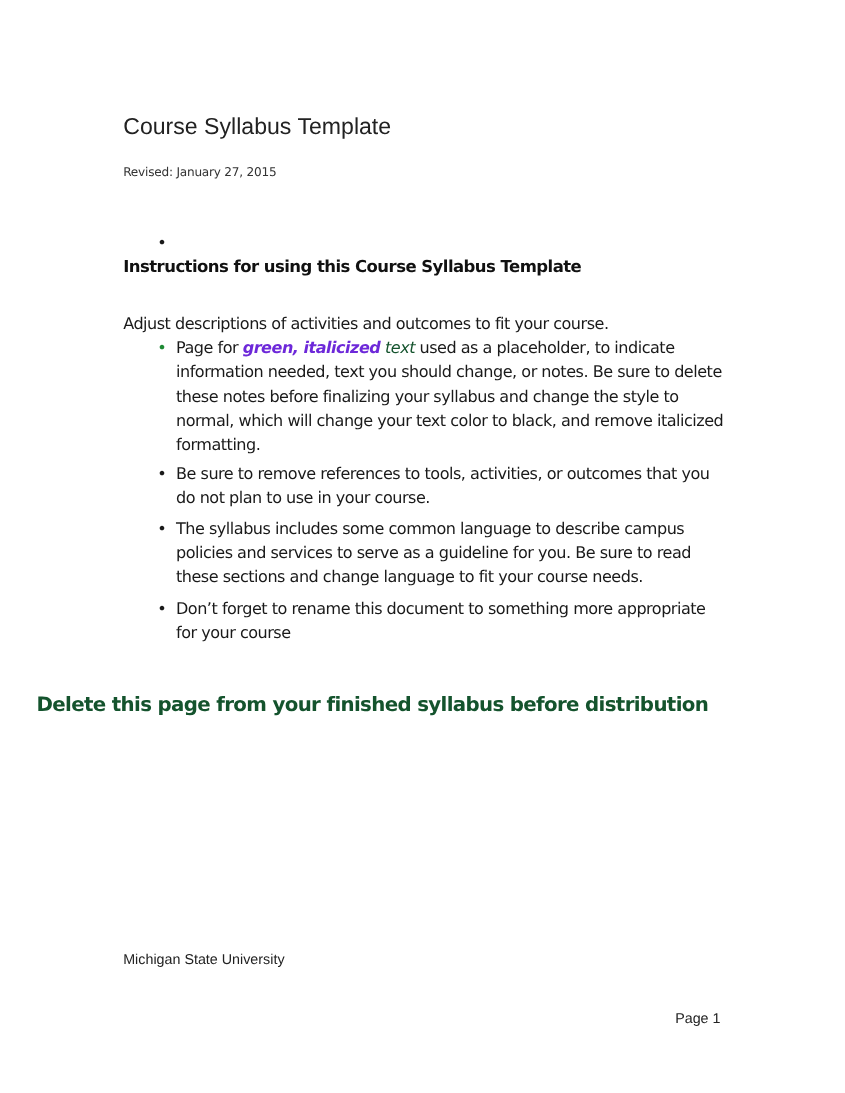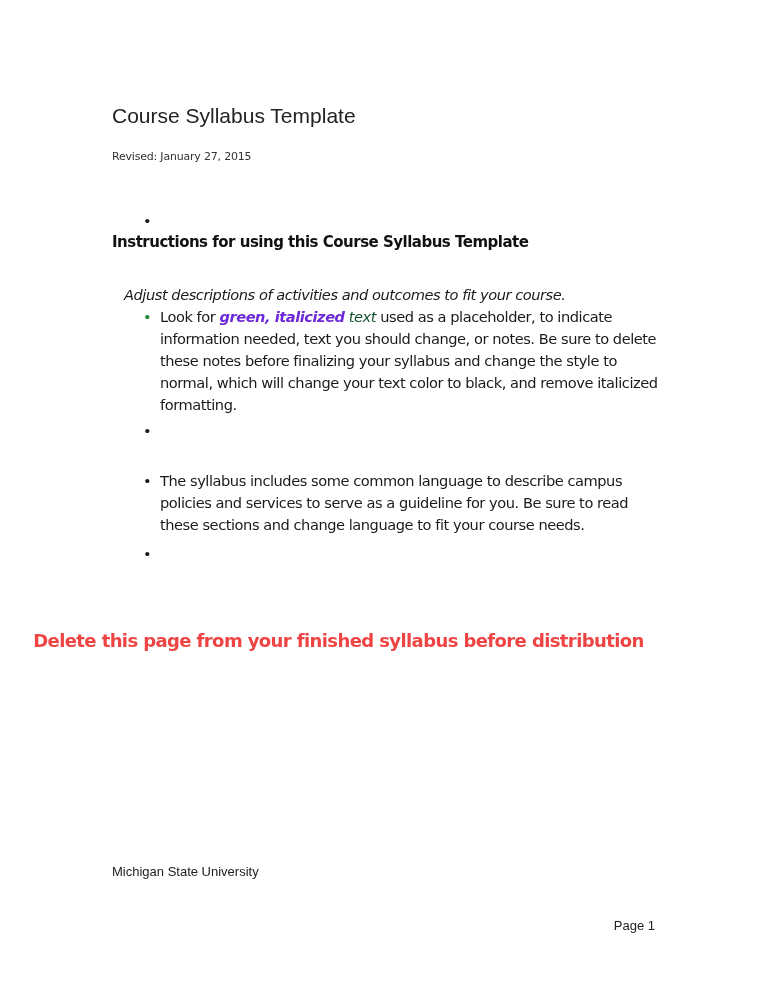--- a/index.html
+++ b/index.html
@@ -5,58 +5,60 @@
   html, body { margin:0; padding:0; background:#ffffff; }
   body { width:768px; height:994px; position:relative; overflow:hidden; color:#1a1a1a;
          font-family: "Liberation Sans", sans-serif; }
   .abs { position:absolute; }
   .title { left:112px; top:104px; font-size:21px; color:#222; font-family:"Liberation Sans", sans-serif;text-align:center; }
   .revised { left:112px; top:150px; font-size:11px; color:#333; font-family:"DejaVu Sans", sans-serif; letter-spacing:-0.2px;}
   .heading { left:112px; top:186px; font-size:15px; font-weight:bold; color:#111; font-family:"DejaVu Sans", sans-serif; letter-spacing:-0.5px;margin-top:47px;}
   .body-text { font-family:"DejaVu Sans", sans-serif; font-size:14.6px; line-height:22px; color:#1a1a1a; letter-spacing:-0.45px; }
   .bullet { left:160px; width:500px; }
   .bullet .dot { position:absolute; left:-17px; top:0; }
-  .plain { left:124px; top:284px;font-style:italic; }
+  .plain { left:112px; top:284px; }
   .green-bold { color:#6d28d9; font-weight:bold; font-style:italic; }
   .green-text { color:#14532d; font-style:italic; }
   .green-dot { color:#1e8a34; }
   .delete-note { left:0; width:677px; text-align:center; top:630px; font-size:18px; font-weight:bold;
-                 font-family:"DejaVu Sans", sans-serif; letter-spacing:-0.6px; color:#ef4444; }
+                 font-family:"DejaVu Sans", sans-serif; letter-spacing:-0.6px; color:#14532d; }
   .footer-left { left:112px; top:864px; font-size:13px; color:#222; }
   .footer-right { right:113px; top:918px; font-size:13px; color:#222; }
 </style>
 </head>
 <body>
 
 <div>
   <div class="abs title">Course Syllabus Template</div>
   <div class="abs revised">Revised: January 27, 2015</div>
   <div class="abs heading">Instructions for using this Course Syllabus Template</div>
 
   <div class="abs body-text bullet" style="top:210px;">
     <span class="dot">•</span>
   </div>
 
   <div class="abs body-text plain">Adjust descriptions of activities and outcomes to fit your course.</div>
 
   <div class="abs body-text bullet" style="top:306px;">
     <span class="dot green-dot">•</span>
-    <span>Look for </span><span class="green-bold">green, italicized</span><span class="green-text"> text</span><span> used as a placeholder, to indicate information needed, text you should change, or notes. Be sure to delete these notes before finalizing your syllabus and change the style to normal, which will change your text color to black, and remove italicized formatting.</span>
+    <span>Page for </span><span class="green-bold">green, italicized</span><span class="green-text"> text</span><span> used as a placeholder, to indicate information needed, text you should change, or notes. Be sure to delete these notes before finalizing your syllabus and change the style to normal, which will change your text color to black, and remove italicized formatting.</span>
   </div>
 
   <div class="abs body-text bullet" style="top:420px;">
     <span class="dot">•</span>
+    <span>Be sure to remove references to tools, activities, or outcomes that you do not plan to use in your course.</span>
   </div>
 
   <div class="abs body-text bullet" style="top:470px;">
     <span class="dot">•</span>
     <span>The syllabus includes some common language to describe campus policies and services to serve as a guideline for you. Be sure to read these sections and change language to fit your course needs.</span>
   </div>
 
   <div class="abs body-text bullet" style="top:543px;">
     <span class="dot">•</span>
+    <span>Don’t forget to rename this document to something more appropriate for your course</span>
   </div>
 
   <div class="abs delete-note">Delete this page from your finished syllabus before distribution</div>
 
   <div class="abs footer-left">Michigan State University</div>
   <div class="abs footer-right">Page 1</div>
 </div>
 
 </body></html>

